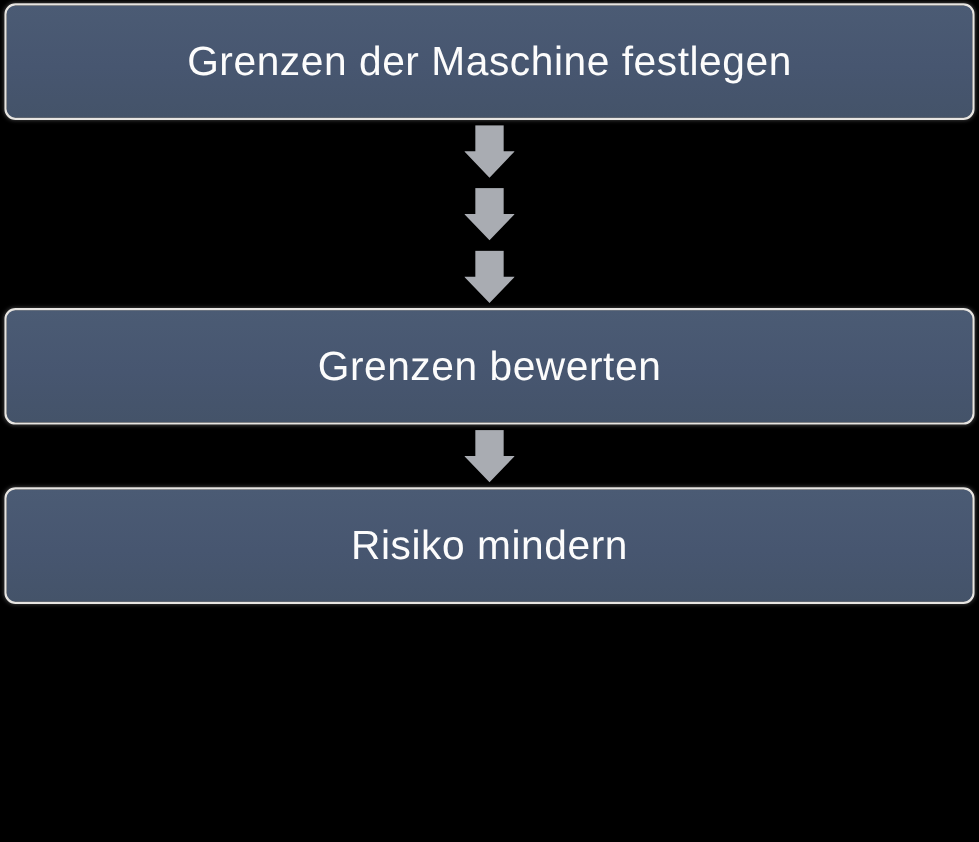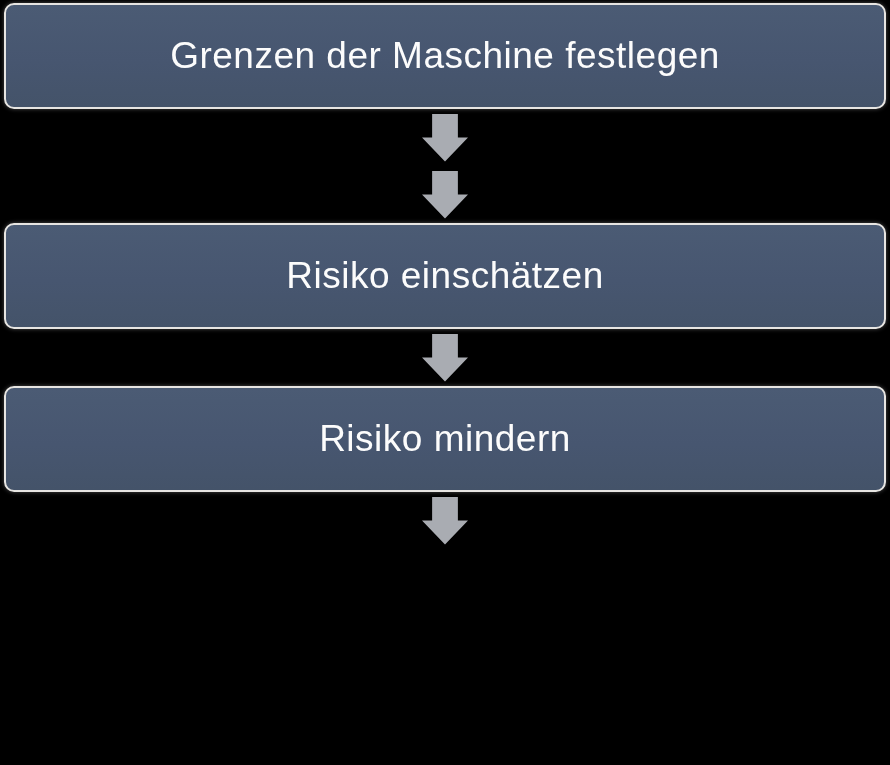--- a/index.html
+++ b/index.html
@@ -64,30 +64,30 @@
 
   <div class="arrow-wrap">
     <div class="down-arrow"></div>
   </div>
 
 
   <div class="arrow-wrap">
     <div class="down-arrow"></div>
   </div>
 
+
+  <div class="arrow-wrap">
+    <div class="down-arrow"></div>
+  </div>
+
   <div class="step-box">
-    <span class="step-label">Risiko einschätzen</span>
+    <span class="step-label">Grenzen bewerten</span>
   </div>
 
   <div class="arrow-wrap">
     <div class="down-arrow"></div>
   </div>
 
   <div class="step-box">
     <span class="step-label">Risiko mindern</span>
   </div>
 
-  <div class="arrow-wrap">
-    <div class="down-arrow"></div>
-  </div>
-
-
 </div>
 
 </body></html>

